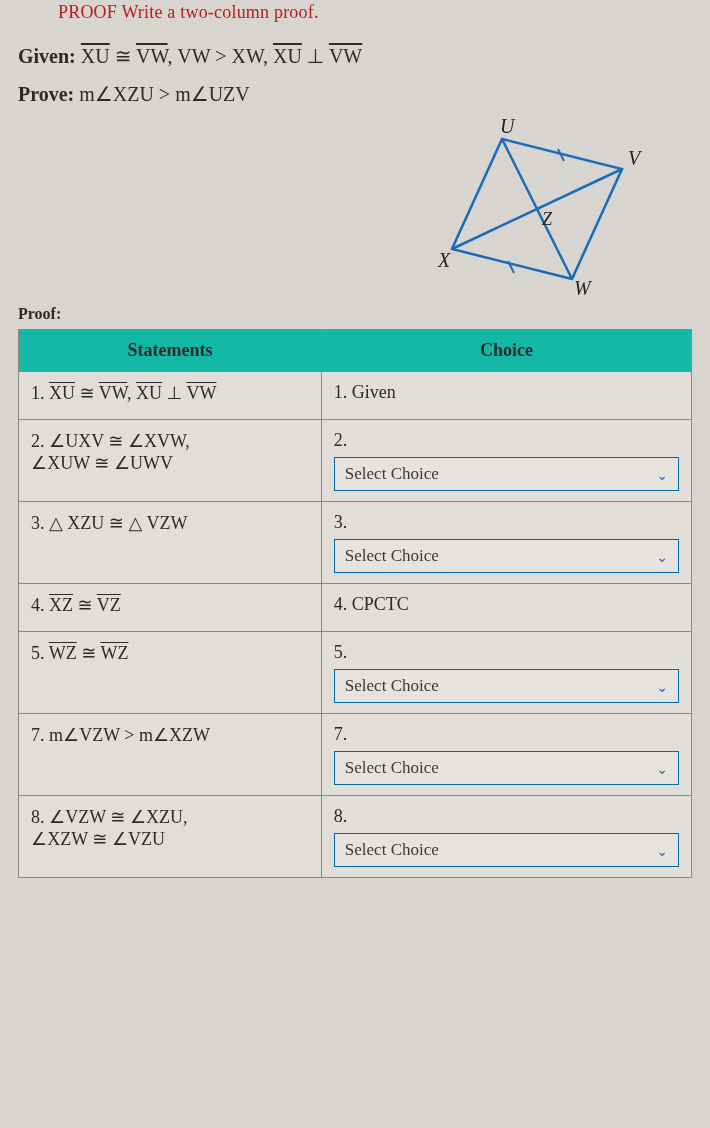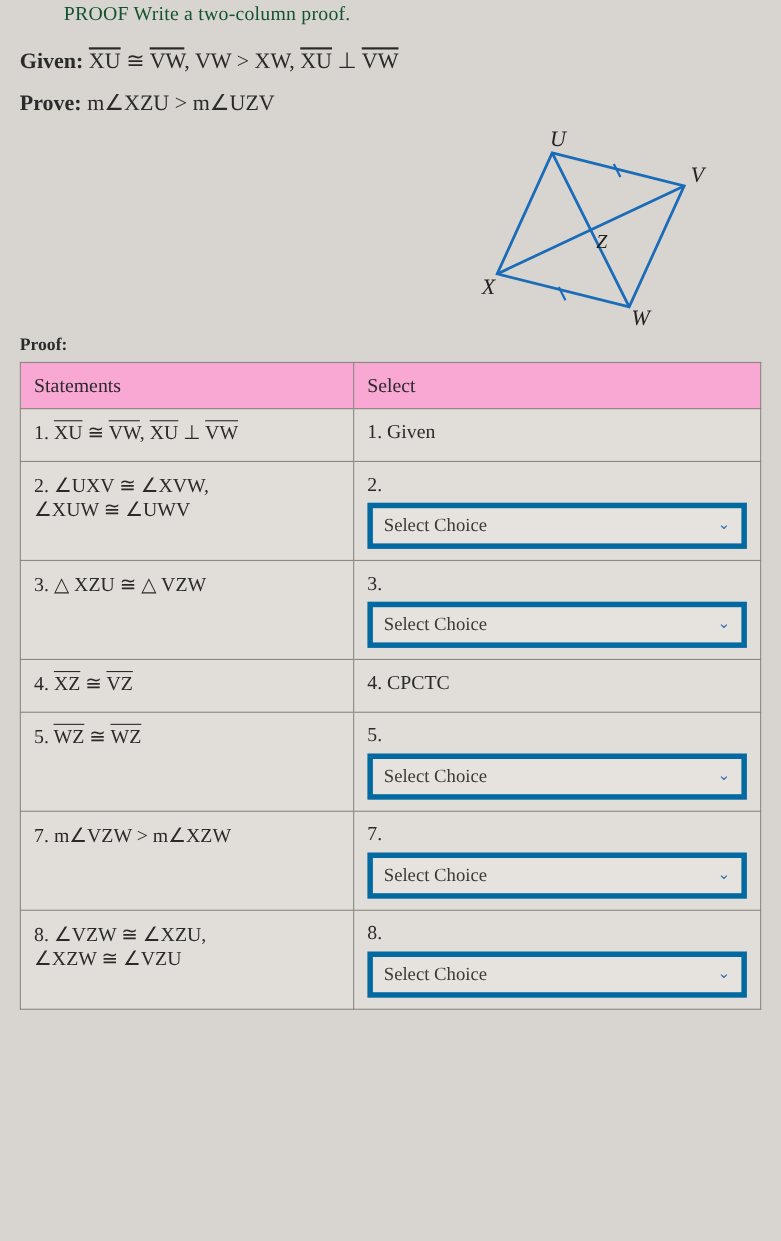--- a/index.html
+++ b/index.html
@@ -7,44 +7,44 @@
     margin: 0;
     padding: 0;
     width: 710px;
     font-family: Georgia, 'Times New Roman', serif;
     background: #d8d5d0;
     color: #2a2a2a;
   }
   .page {
     padding: 0 18px 18px 18px;
   }
-  .top-text { font-size: 18px; color: #14532d; padding-top: 2px; padding-left: 40px; letter-spacing: 0.2px; }
+  .top-text { font-size: 18px; color: #b91c1c; padding-top: 2px; padding-left: 40px; letter-spacing: 0.2px; }
   .given-prove { margin-top: 14px; font-size: 20px; line-height: 1.9; }
   .given-prove .label { font-weight: bold; }
   .overline { text-decoration: overline; }
   .diagram-wrap { display: flex; justify-content: flex-end; padding-right: 40px; margin-top: 6px; }
   .proof-label { font-size: 16px; font-weight: bold; margin-top: 6px; margin-bottom: 6px; }
   table.proof {
     width: 100%;
     border-collapse: collapse;
     background: #e1ded9;
   }
   table.proof th, table.proof td {
     border: 1px solid #8a8882;
     padding: 10px 12px;
     vertical-align: top;
     font-size: 18px;
   }
-  table.proof th { font-weight: normal; text-align: left; background: #f9a8d4; }
+  table.proof th { font-weight: bold; text-align: center; background: #14b8a6; }
   .num-label { margin-bottom: 6px; }
   .select {
     display: flex;
-    align-items: flex-start;
+    align-items: flex-end;
     justify-content: space-between;
-    border: 5px solid #0369a1;
+    border: 1px solid #0369a1;
     background: #e6e3de;
     padding: 6px 10px;
     font-size: 17px;
     color: #3b3a36;
     width: 100%;
     cursor: pointer;
   }
   .select.highlight {
     background: #e6e3de;
   }
@@ -95,21 +95,21 @@
       <text x="120" y="106" font-size="18" font-style="italic" fill="#222">Z</text>
     </svg>
   </div>
 
   <div class="proof-label">Proof:</div>
 
   <table class="proof">
     <thead>
       <tr>
         <th class="stmt-col">Statements</th>
-        <th>Select</th>
+        <th>Choice</th>
       </tr>
     </thead>
     <tbody id="proof-body">
         <tr>
           <td><span>1. <span class="overline">XU</span><span> ≅ </span><span class="overline">VW</span><span>, </span><span class="overline">XU</span><span> ⊥ </span><span class="overline">VW</span></span></td>
           <td class="reason-cell">
             <div class="num-label">1. Given</div>
           </td>
         </tr>
         <tr>

